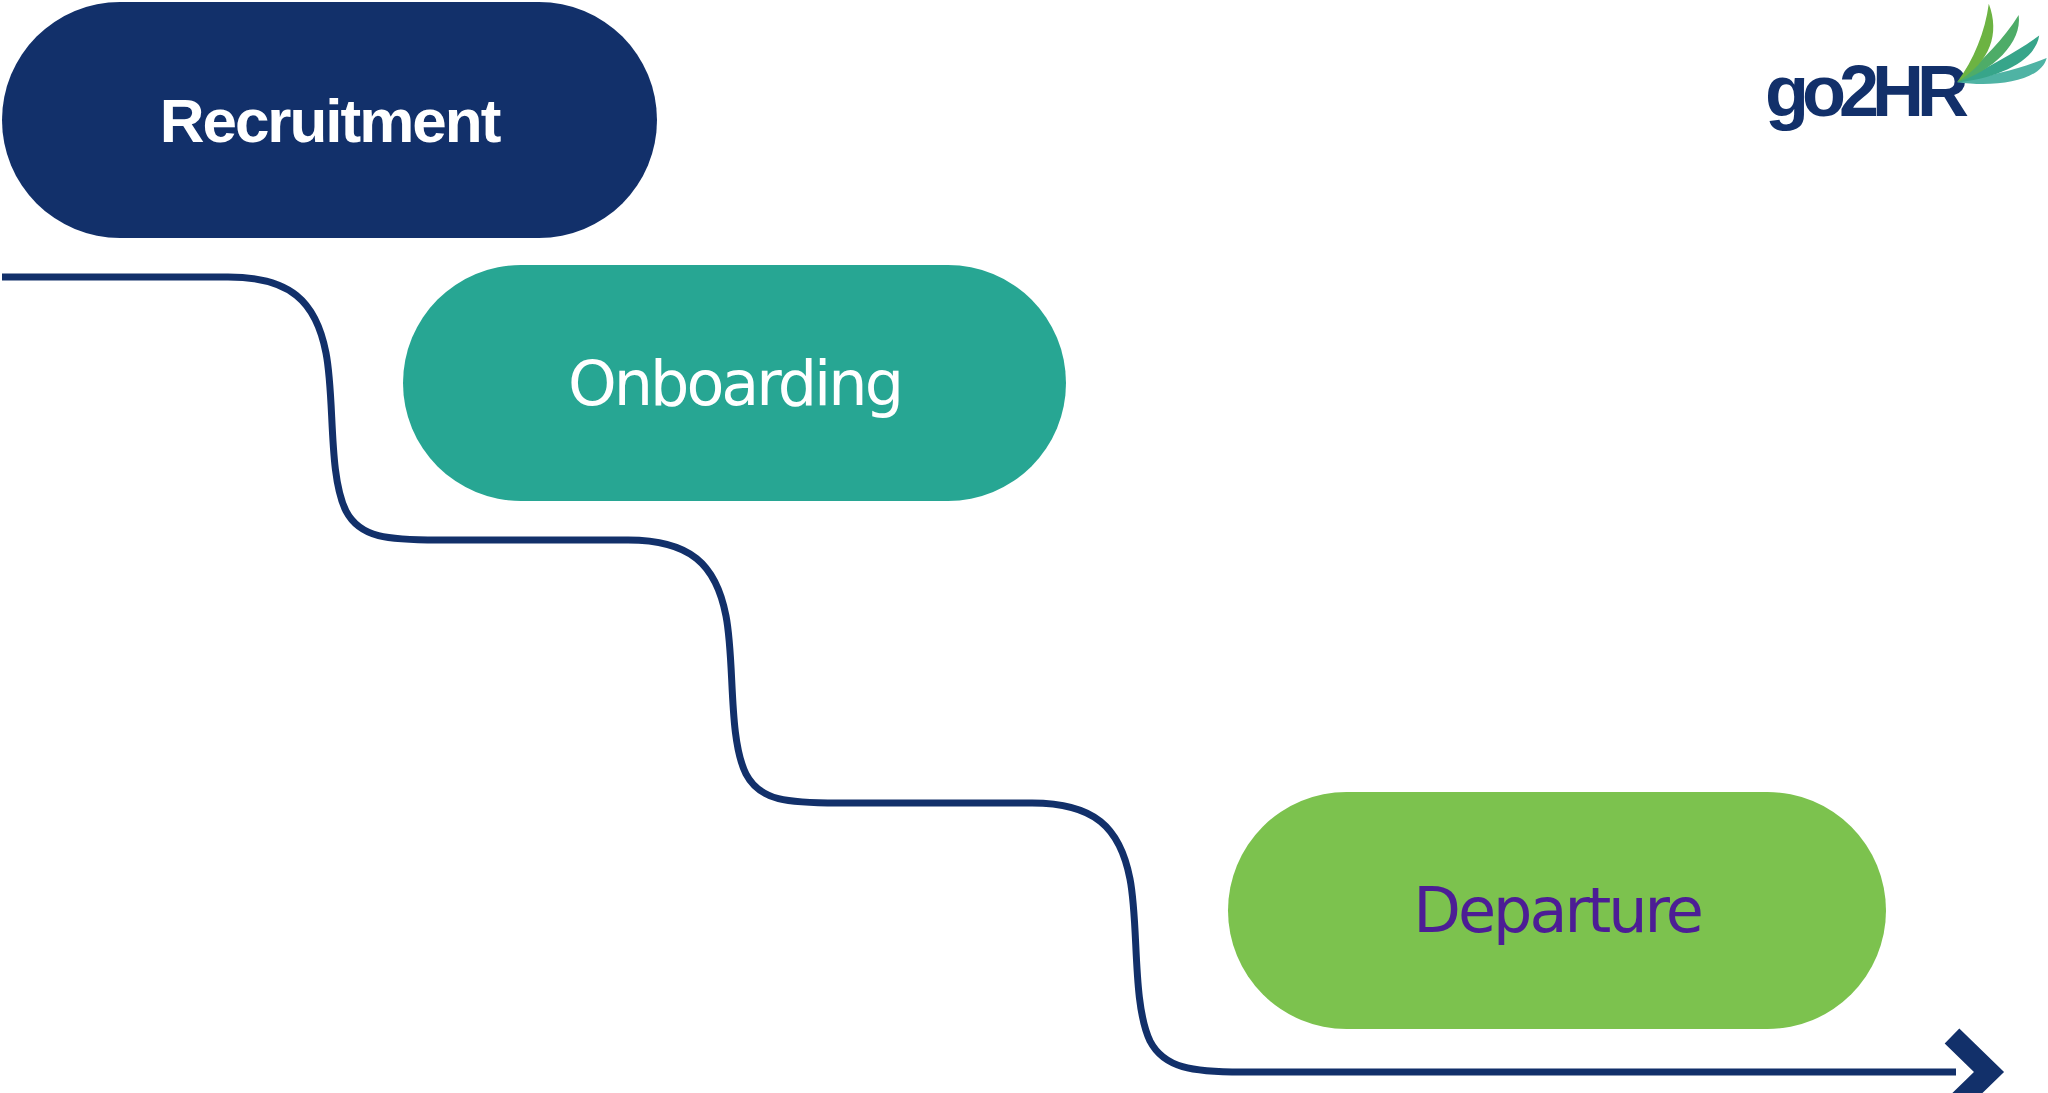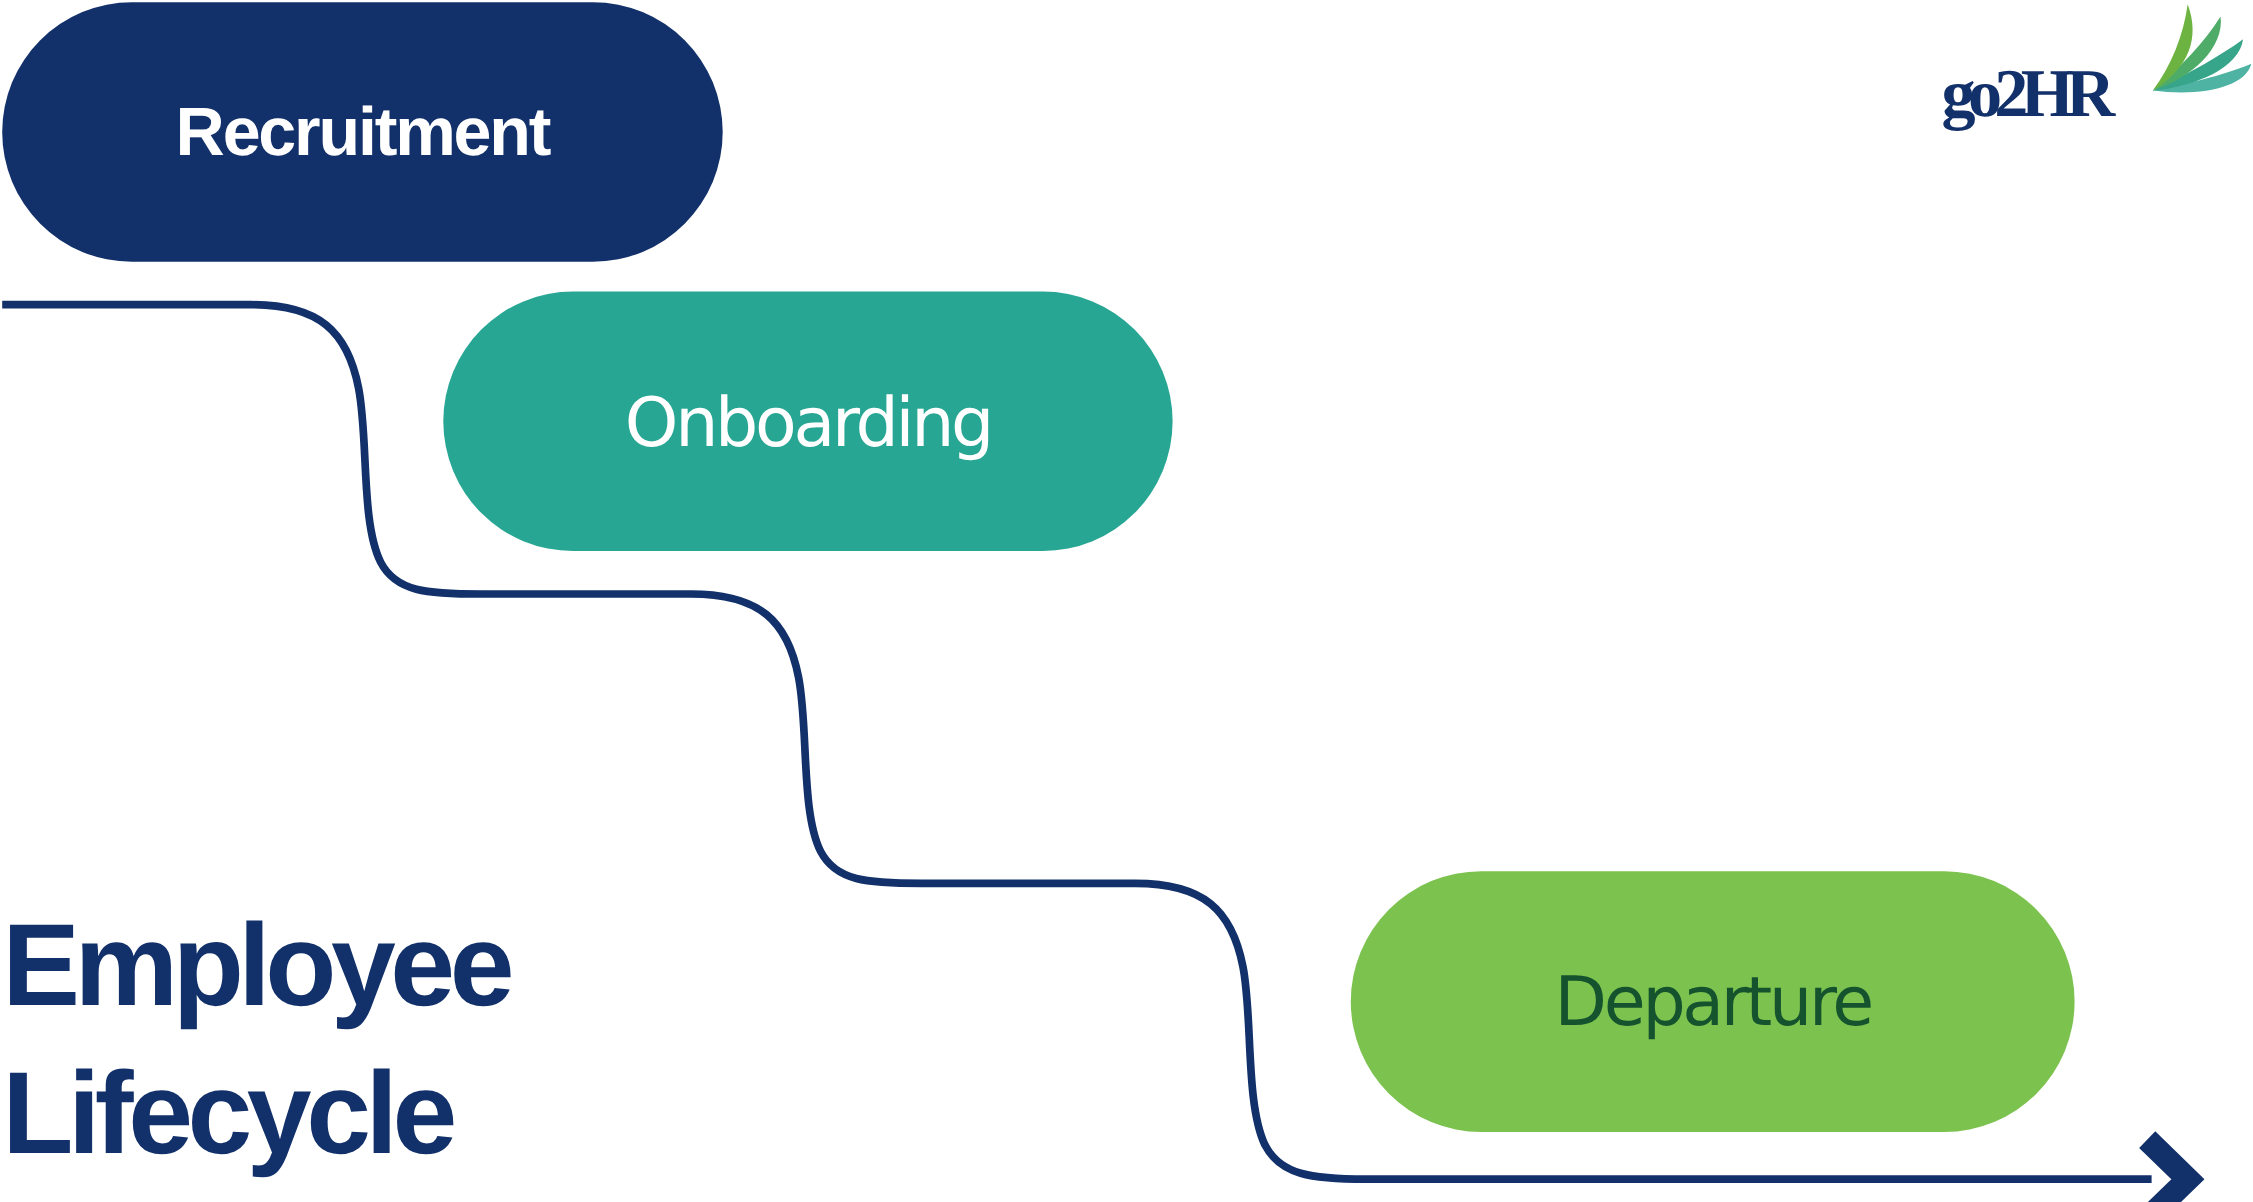--- a/index.html
+++ b/index.html
@@ -77,23 +77,23 @@
     left: 1765px;
     top: 0;
     width: 285px;
     height: 155px;
     z-index: 2;
   }
   .logo-text {
     position: absolute;
     left: 0;
     top: 50px;
-    font-family: Liberation Serif, serif;
+    font-family: Liberation Sans, sans-serif;
     font-weight: 700;
-    font-size: 62px;
+    font-size: 72px;
     letter-spacing: -7px;
     white-space: nowrap;
   }
   .logo-swoosh {
     position: absolute;
     left: 187px;
     top: 2px;
     width: 96px;
     height: 84px;
   }
@@ -122,28 +122,24 @@
 
   <div class="stage stage-recruitment bold-label" style="background-color: rgb(18, 48, 106); color: rgb(255, 255, 255);">
     <span class="stage-label">Recruitment</span>
   </div>
 
   <div class="stage stage-onboarding medium-label" style="background-color: rgb(39, 166, 147); color: rgb(255, 255, 255);">
     <span class="stage-label">Onboarding</span>
   </div>
 
 
-  <div class="stage stage-departure medium-label" style="background-color: rgb(124, 194, 78); color: #14532d;">
+  <div class="stage stage-departure medium-label" style="background-color: rgb(124, 194, 78); color: #4c1d95;">
     <span class="stage-label">Departure</span>
   </div>
 
-  <div class="title" style="color: rgb(18, 48, 106);">
-    <div>Employee</div>
-    <div>Lifecycle</div>
-  </div>
 
   <div class="logo">
     <div class="logo-text" style="color: rgb(18, 48, 106);">go2HR</div>
     <svg class="logo-swoosh" viewBox="0 0 100 90" xmlns="http://www.w3.org/2000/svg" aria-hidden="true">
       <path d="M4 86 C46 78 76 70 100 60 C94 84 48 92 4 86 Z" fill="#4FB3A4"></path>
       <path d="M4 86 C42 68 70 52 92 36 C88 64 46 82 4 86 Z" fill="#37A58A"></path>
       <path d="M4 86 C32 62 54 40 70 14 C74 44 42 74 4 86 Z" fill="#4EAC68"></path>
       <path d="M4 86 C22 62 34 32 38 2 C50 34 40 64 4 86 Z" fill="#6CB342"></path>
     </svg>
   </div>

